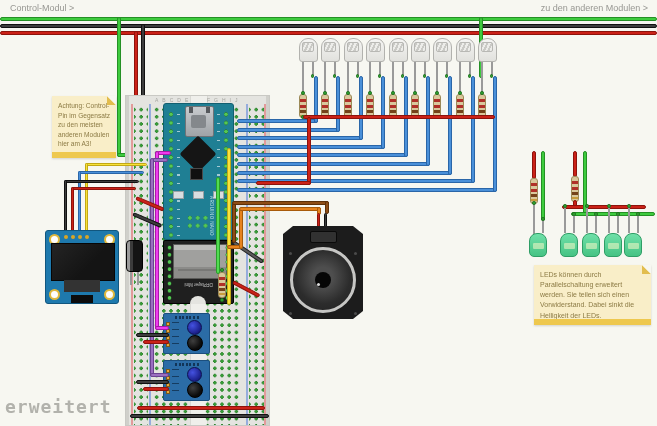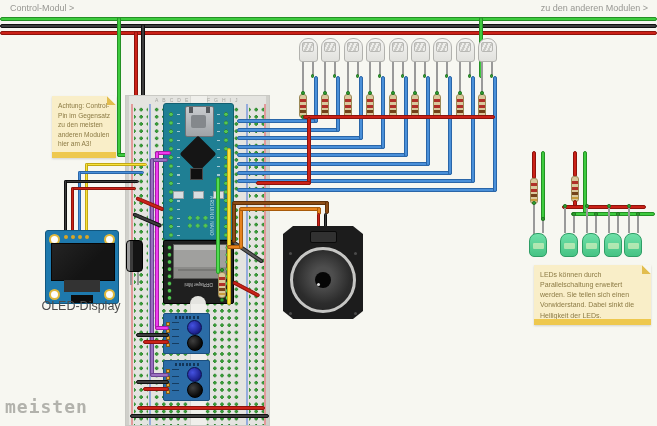--- a/index.html
+++ b/index.html
@@ -258,21 +258,20 @@
     <div class="screw" style="left:3px;bottom:3px"></div>
     <div class="screw" style="right:3px;bottom:3px"></div>
     <div class="opin" style="left:18px"></div>
     <div class="opin" style="left:25px"></div>
     <div class="opin" style="left:32px"></div>
     <div class="opin" style="left:39px"></div>
     <div class="oledscreen"></div>
     <div class="oledribbon"></div>
     <div class="oledtab"></div>
   </div>
-  <div class="oledlbl">OLED-Display</div>
 
   <div class="w c-brown" style="left:232px;top:203px;width:4px;height:40px"></div>
   <div class="w c-brown" style="left:232px;top:201px;width:97px;height:4px"></div>
   <div class="w c-brown" style="left:325px;top:201px;width:4px;height:13px"></div>
   <div class="w c-orange" style="left:227px;top:245px;width:15px;height:4px"></div>
   <div class="w c-orange" style="left:239px;top:209px;width:4px;height:40px"></div>
   <div class="w c-orange" style="left:239px;top:207px;width:82px;height:4px"></div>
   <div class="w c-orange" style="left:317px;top:207px;width:4px;height:8px"></div>
   <div class="w c-red" style="left:317px;top:213px;width:3px;height:15px"></div>
   <div class="w c-black" style="left:324px;top:213px;width:3px;height:15px"></div>
@@ -462,14 +461,14 @@
     <span>Achtung: Control-Pin im Gegensatz zu den meisten anderen Modulen hier am A3!</span>
     <div class="bar"></div>
   </div>
   <div class="note" style="left:534px;top:265px;width:117px;height:60px;font-size:7px">
     <div class="fold1"></div>
     <div class="fold2"></div>
     <span>LEDs können durch Parallelschaltung erweitert werden. Sie teilen sich einen Vorwiderstand. Dabei sinkt die Helligkeit der LEDs.</span>
     <div class="bar"></div>
   </div>
 
-  <div class="wm">meisten</div>
+  <div class="wm">erweitert</div>
 </div>
 
 </body></html>

